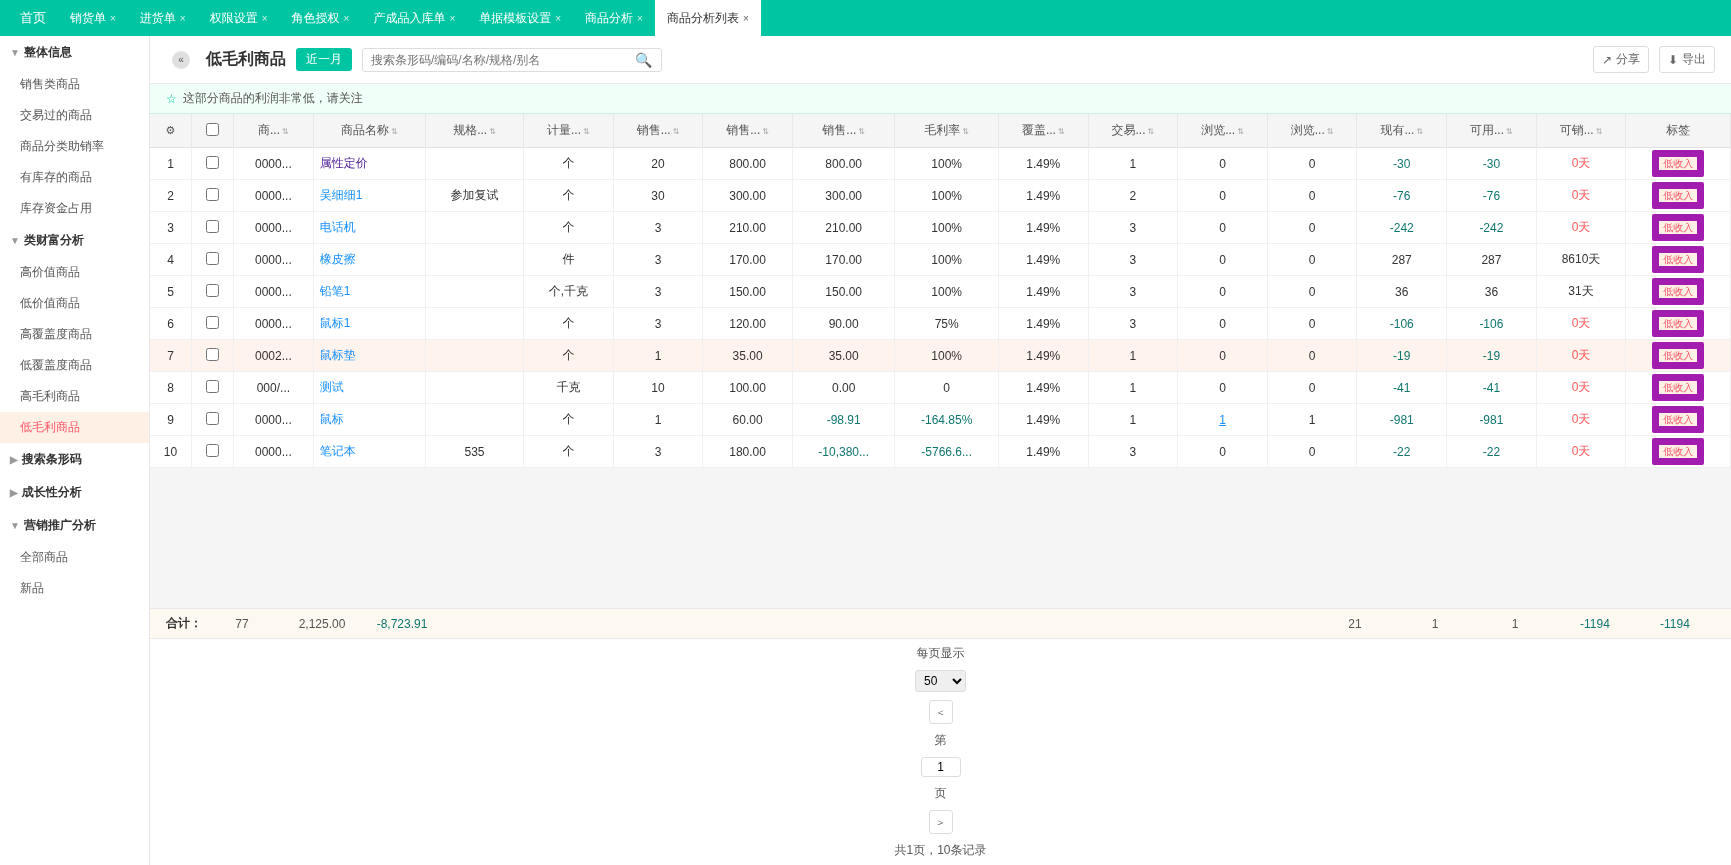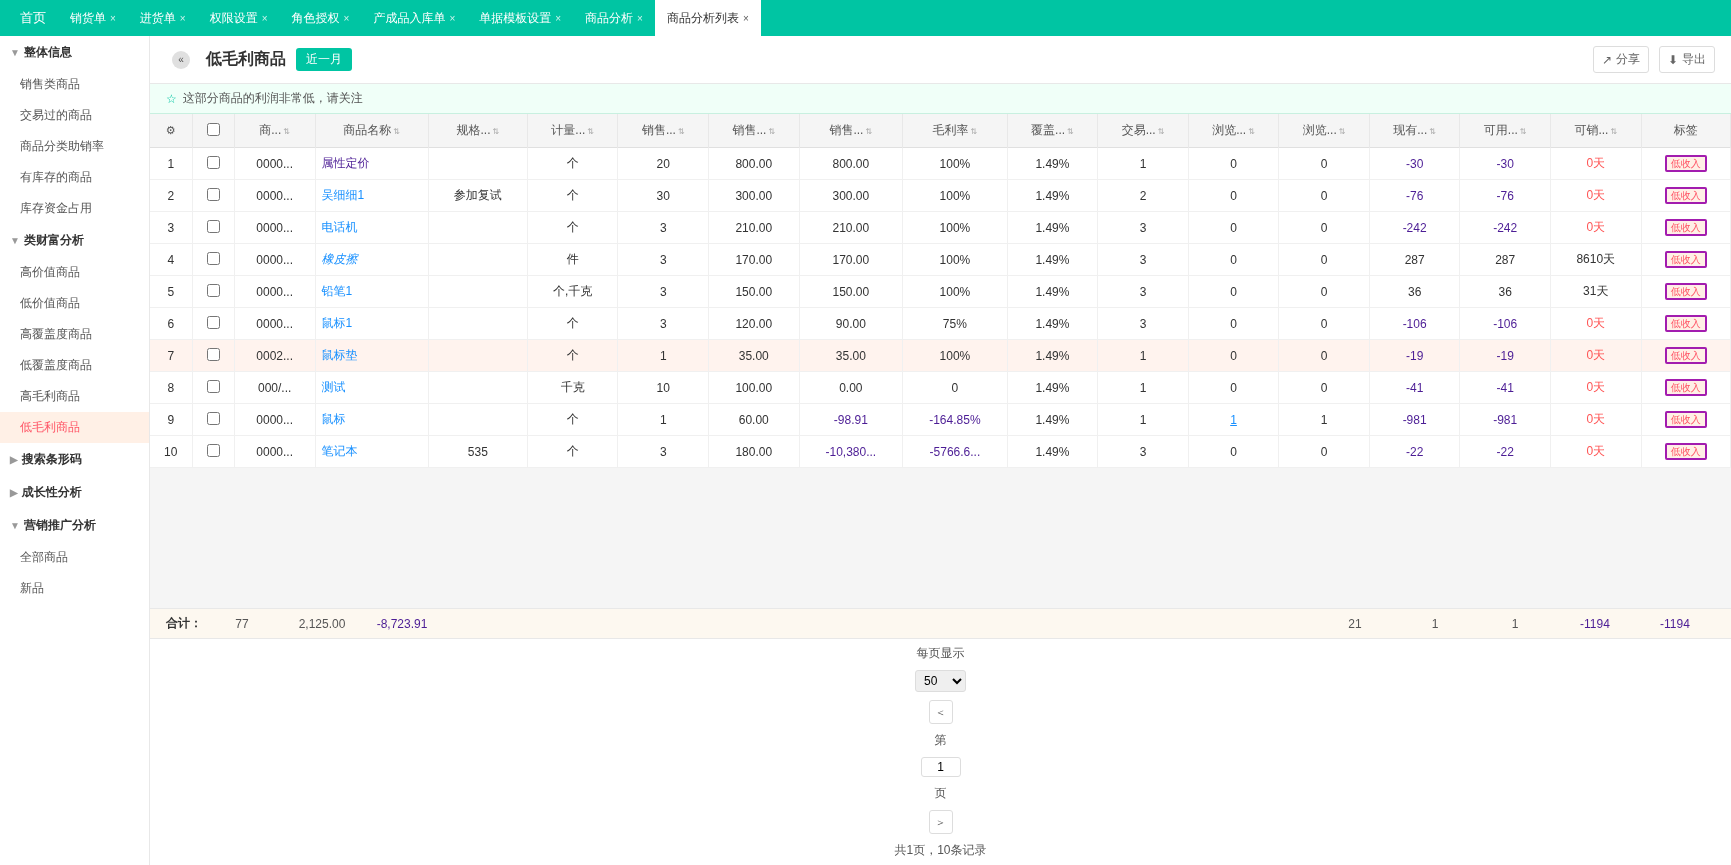--- a/index.html
+++ b/index.html
@@ -176,25 +176,25 @@
     td {
       padding: 7px 6px;
       text-align: center;
       border-bottom: 1px solid #f0f0f0;
       border-right: 1px solid #f0f0f0;
       color: #333;
       font-size: 12px;
       white-space: nowrap;
     }
     tbody tr.highlighted { background: #fff3ee; }
-    .negative { color: #4c1d95; }
+    .negative { color: #0f766e; }
     .orange-tag {
       background: #fff0e6;
       color: #f56;
-      border: 2px solid #a21caf;
+      border: 7px solid #a21caf;
       border-radius: 2px;
       padding: 1px 4px;
       font-size: 10px;
     }
 
     
     .footer-bar {
       background: #fdf8f0;
       border-top: 1px solid #e8e8e8;
       padding: 6px 16px;
@@ -345,20 +345,24 @@
     <div class="sidebar-item">全部商品</div>
     <div class="sidebar-item">新品</div>
   </aside>
 
   <main class="main">
 
     <div class="page-header">
       <div class="collapse-btn">«</div>
       <span class="page-title">低毛利商品</span>
       <button class="btn-period">近一月</button>
+      <div class="search-box">
+        <input type="text" placeholder="搜索条形码/编码/名称/规格/别名" style="">
+        <span class="search-icon">🔍</span>
+      </div>
       <div class="header-actions">
         <button class="action-btn">
           <span>↗</span>
           <span>分享</span>
         </button>
         <button class="action-btn">
           <span>⬇</span>
           <span>导出</span>
         </button>
       </div>
@@ -451,21 +455,21 @@
       <td>0</td>
       <td class="negative">-242</td>
       <td class="negative">-242</td>
       <td style="color:#f55;">0天</td>
       <td><span class="orange-tag">低收入</span></td>
     </tr>
             <tr>
       <td>4</td>
       <td><input type="checkbox" style=""></td>
       <td>0000...</td>
-      <td style="text-align:left;cursor:pointer;color:#1890ff;font-style:italic;">橡皮擦</td>
+      <td style="text-align:left;cursor:pointer;color:#1890ff;">橡皮擦</td>
       <td></td>
       <td>件</td>
       <td>3</td>
       <td>170.00</td>
       <td>170.00</td>
       <td>100%</td>
       <td>1.49%</td>
       <td>3</td>
       <td style="">0</td>
       <td>0</td>

